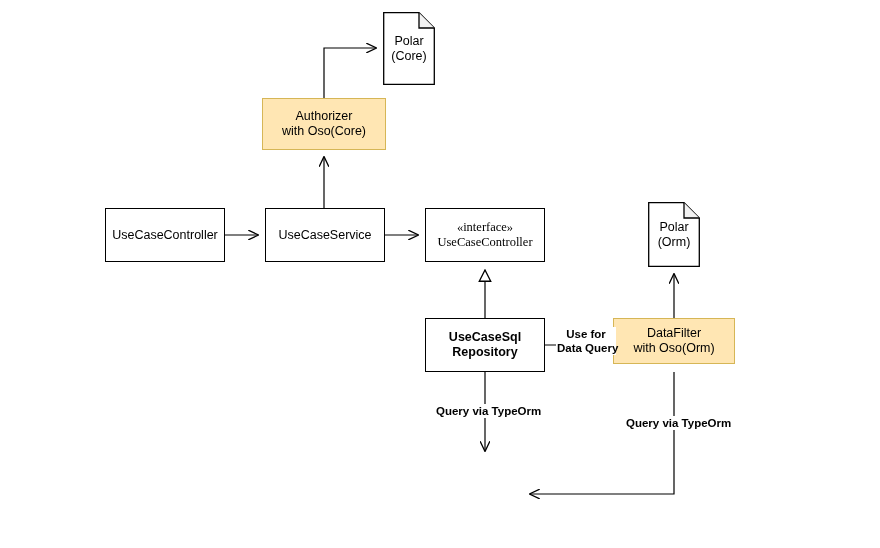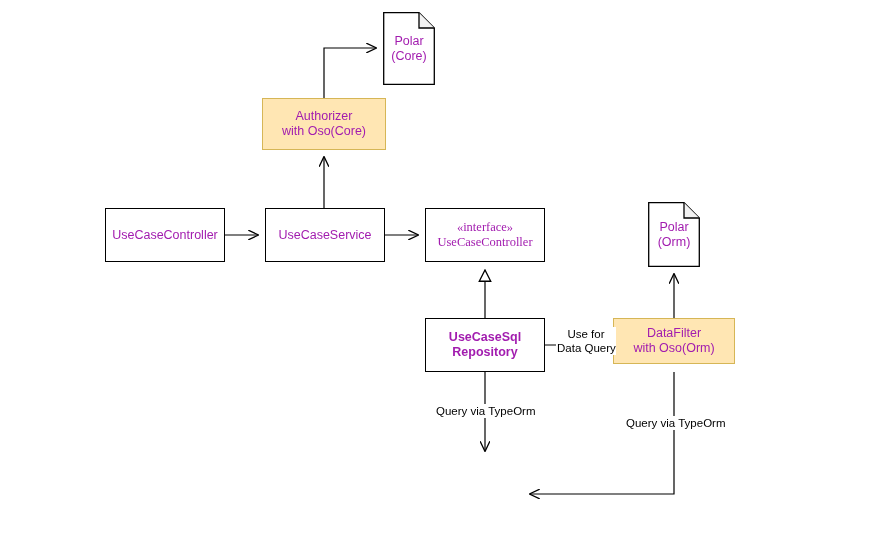--- a/index.html
+++ b/index.html
@@ -28,21 +28,21 @@
   .node {
     position: absolute;
     box-sizing: border-box;
     display: flex;
     flex-direction: column;
     align-items: center;
     justify-content: center;
     text-align: center;
     font-size: 12.5px;
     line-height: 15px;
-    color: #a21caf;
+    color: #000000;
     z-index: 3;
   }
   .node-rect {
     background: #ffffff;
     border: 1.3px solid #000000;
   }
   .node-highlight {
     background: #ffe6b3;
     border: 1.3px solid #d6b656;
   }
@@ -77,20 +77,21 @@
   .edge-label {
     position: absolute;
     font-size: 11.5px;
     line-height: 14px;
     color: #000000;
     text-align: center;
     background: #ffffff;
     white-space: nowrap;
     z-index: 4;
     padding: 0 1px;
+    font-weight: bold;
   }
 </style>
 </head>
 <body>
 
 <div id="canvas">
 
   <svg id="edges" viewBox="0 0 880 548" xmlns="http://www.w3.org/2000/svg">
     <defs>
       <marker id="openArrow" viewBox="0 0 10 10" refX="9" refY="5" markerWidth="9" markerHeight="9" orient="auto-start-reverse">

